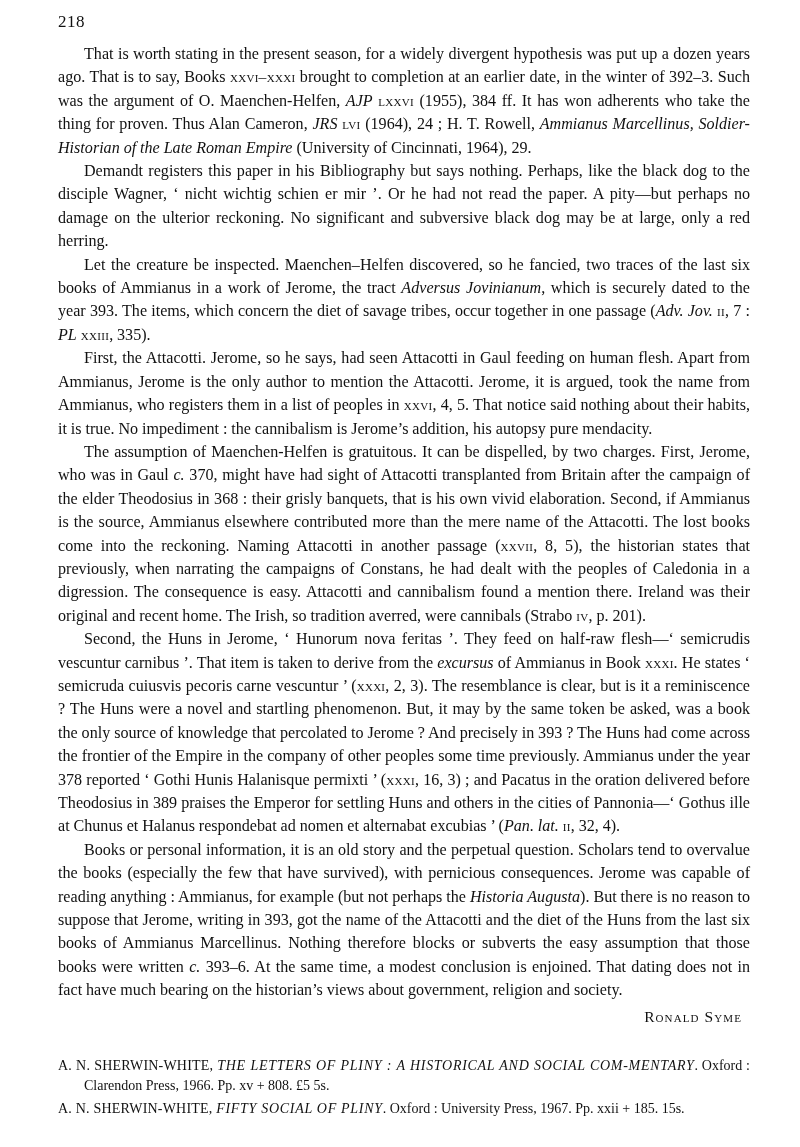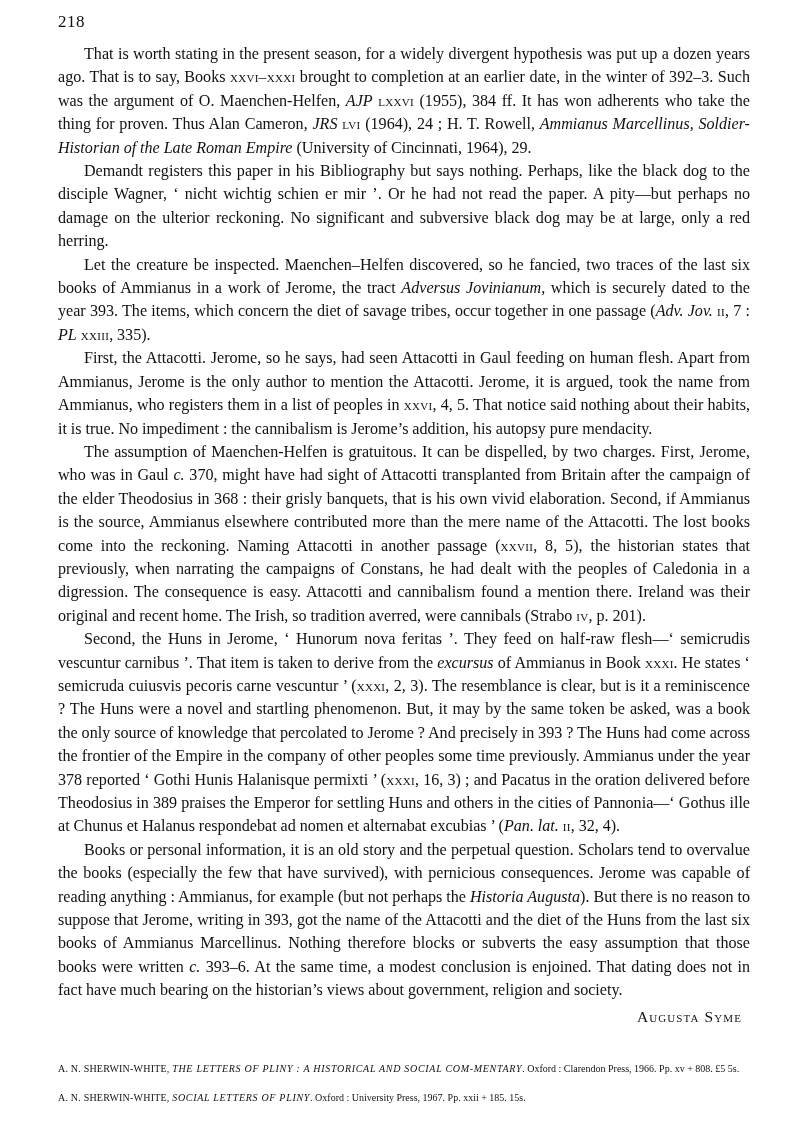--- a/index.html
+++ b/index.html
@@ -85,22 +85,22 @@
     letter-spacing: 1.1px;
     padding-right: 8px;
   }
 
   
   .entries {
     margin-top: 30px;
     padding: 0 50px 0 58px;
   }
   .entry {
-    font-size: 10px;
-    line-height: 26px;
+    font-size: 14px;
+    line-height: 20px;
     text-align: justify;
     padding-left: 26px;
     text-indent: -26px;
     margin-bottom: 3px;
   }
   .entry .author {
     letter-spacing: 0.2px;
   }
   .entry .title {
     font-style: italic;
@@ -121,22 +121,22 @@
         <p class="para indent">That is worth stating in the present season, for a widely divergent hypothesis was put up a dozen years ago.  That is to say, Books <span class="sc">xxvi–xxxi</span> brought to completion at an earlier date, in the winter of 392–3.  Such was the argument of O. Maenchen-Helfen, <span class="it">AJP</span> <span class="sc">lxxvi</span> (1955), 384 ff.  It has won adherents who take the thing for proven.  Thus Alan Cameron, <span class="it">JRS</span> <span class="sc">lvi</span> (1964), 24 ;  H. T. Rowell, <span class="it">Ammianus Marcellinus, Soldier-Historian of the Late Roman Empire</span> (University of Cincinnati, 1964), 29.</p>
         <p class="para indent">Demandt registers this paper in his Bibliography but says nothing.  Perhaps, like the black dog to the disciple Wagner, ‘ nicht wichtig schien er mir ’.  Or he had not read the paper.  A pity—but perhaps no damage on the ulterior reckoning.  No significant and subversive black dog may be at large, only a red herring.</p>
         <p class="para indent">Let the creature be inspected.  Maenchen–Helfen discovered, so he fancied, two traces of the last six books of Ammianus in a work of Jerome, the tract <span class="it">Adversus Jovinianum</span>, which is securely dated to the year 393.  The items, which concern the diet of savage tribes, occur together in one passage (<span class="it">Adv. Jov.</span> <span class="sc">ii</span>, 7 :  <span class="it">PL</span> <span class="sc">xxiii</span>, 335).</p>
         <p class="para indent">First, the Attacotti.  Jerome, so he says, had seen Attacotti in Gaul feeding on human flesh.  Apart from Ammianus, Jerome is the only author to mention the Attacotti.  Jerome, it is argued, took the name from Ammianus, who registers them in a list of peoples in <span class="sc">xxvi</span>, 4, 5.  That notice said nothing about their habits, it is true.  No impediment :  the cannibalism is Jerome’s addition, his autopsy pure mendacity.</p>
         <p class="para indent">The assumption of Maenchen-Helfen is gratuitous.  It can be dispelled, by two charges.  First, Jerome, who was in Gaul <span class="it">c.</span> 370, might have had sight of Attacotti transplanted from Britain after the campaign of the elder Theodosius in 368 :  their grisly banquets, that is his own vivid elaboration.  Second, if Ammianus is the source, Ammianus elsewhere contributed more than the mere name of the Attacotti.  The lost books come into the reckoning.  Naming Attacotti in another passage (<span class="sc">xxvii</span>, 8, 5), the historian states that previously, when narrating the campaigns of Constans, he had dealt with the peoples of Caledonia in a digression.  The consequence is easy.  Attacotti and cannibalism found a mention there.  Ireland was their original and recent home.  The Irish, so tradition averred, were cannibals (Strabo <span class="sc">iv</span>, p. 201).</p>
         <p class="para indent">Second, the Huns in Jerome, ‘ Hunorum nova feritas ’.  They feed on half-raw flesh—‘ semicrudis vescuntur carnibus ’.  That item is taken to derive from the <span class="it">excursus</span> of Ammianus in Book <span class="sc">xxxi</span>.  He states ‘ semicruda cuiusvis pecoris carne vescuntur ’ (<span class="sc">xxxi</span>, 2, 3).  The resemblance is clear, but is it a reminiscence ?  The Huns were a novel and startling phenomenon.  But, it may by the same token be asked, was a book the only source of knowledge that percolated to Jerome ?  And precisely in 393 ?  The Huns had come across the frontier of the Empire in the company of other peoples some time previously.  Ammianus under the year 378 reported ‘ Gothi Hunis Halanisque permixti ’ (<span class="sc">xxxi</span>, 16, 3) ;  and Pacatus in the oration delivered before Theodosius in 389 praises the Emperor for settling Huns and others in the cities of Pannonia—‘ Gothus ille at Chunus et Halanus respondebat ad nomen et alternabat excubias ’ (<span class="it">Pan. lat.</span> <span class="sc">ii</span>, 32, 4).</p>
         <p class="para indent">Books or personal information, it is an old story and the perpetual question.  Scholars tend to overvalue the books (especially the few that have survived), with pernicious consequences.  Jerome was capable of reading anything :  Ammianus, for example (but not perhaps the <span class="it">Historia Augusta</span>).  But there is no reason to suppose that Jerome, writing in 393, got the name of the Attacotti and the diet of the Huns from the last six books of Ammianus Marcellinus.  Nothing therefore blocks or subverts the easy assumption that those books were written <span class="it">c.</span> 393–6.  At the same time, a modest conclusion is enjoined.  That dating does not in fact have much bearing on the historian’s views about government, religion and society.</p>
       </div>
   </div>
 
-  <div class="signature">Augusta Syme</div>
+  <div class="signature">Ronald Syme</div>
 
   <div class="entries">
     <div id="review-entries">
         <div class="entry"><span class="author">A. N. SHERWIN-WHITE, </span><span class="title">THE LETTERS OF PLINY :  A HISTORICAL AND SOCIAL COM-MENTARY</span>.  Oxford :  Clarendon Press, 1966.  Pp. xv + 808.  £5 5s.</div>
-        <div class="entry"><span class="author">A. N. SHERWIN-WHITE, </span><span class="title">SOCIAL LETTERS OF PLINY</span>.  Oxford :  University Press, 1967.  Pp. xxii + 185.  15s.</div>
+        <div class="entry"><span class="author">A. N. SHERWIN-WHITE, </span><span class="title">FIFTY SOCIAL OF PLINY</span>.  Oxford :  University Press, 1967.  Pp. xxii + 185.  15s.</div>
       </div>
   </div>
 
 </div>
 
 </body></html>

